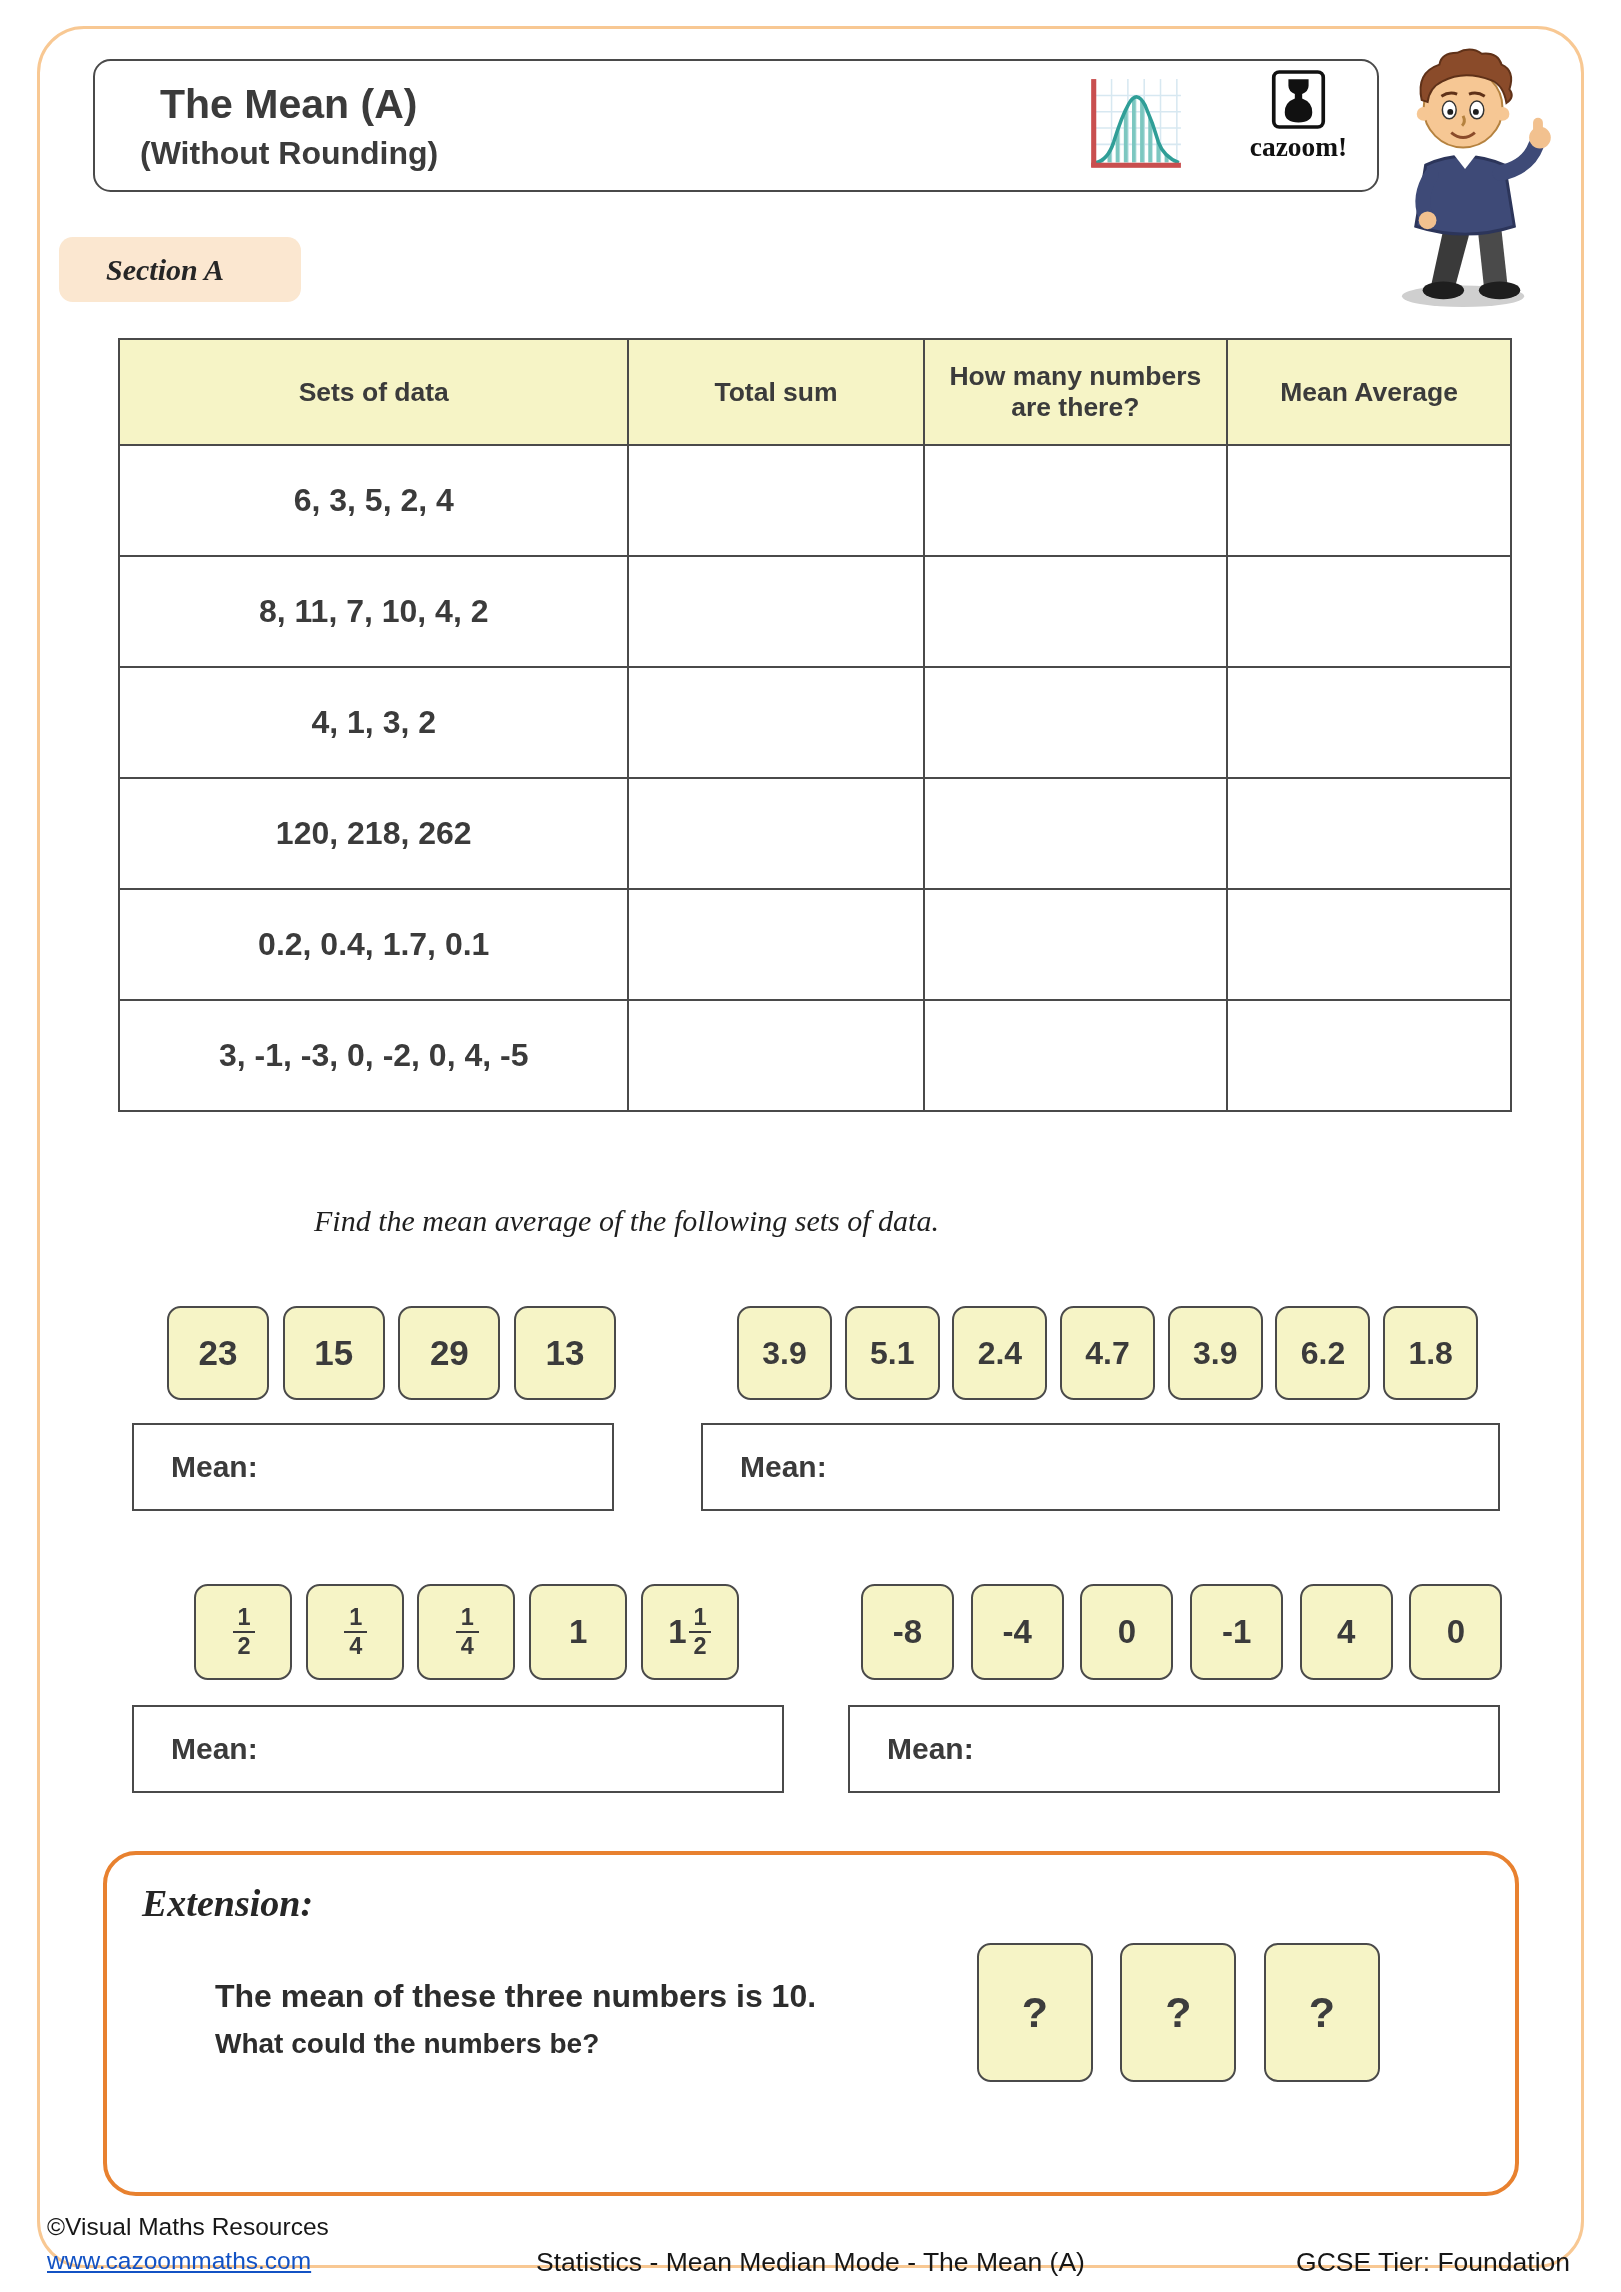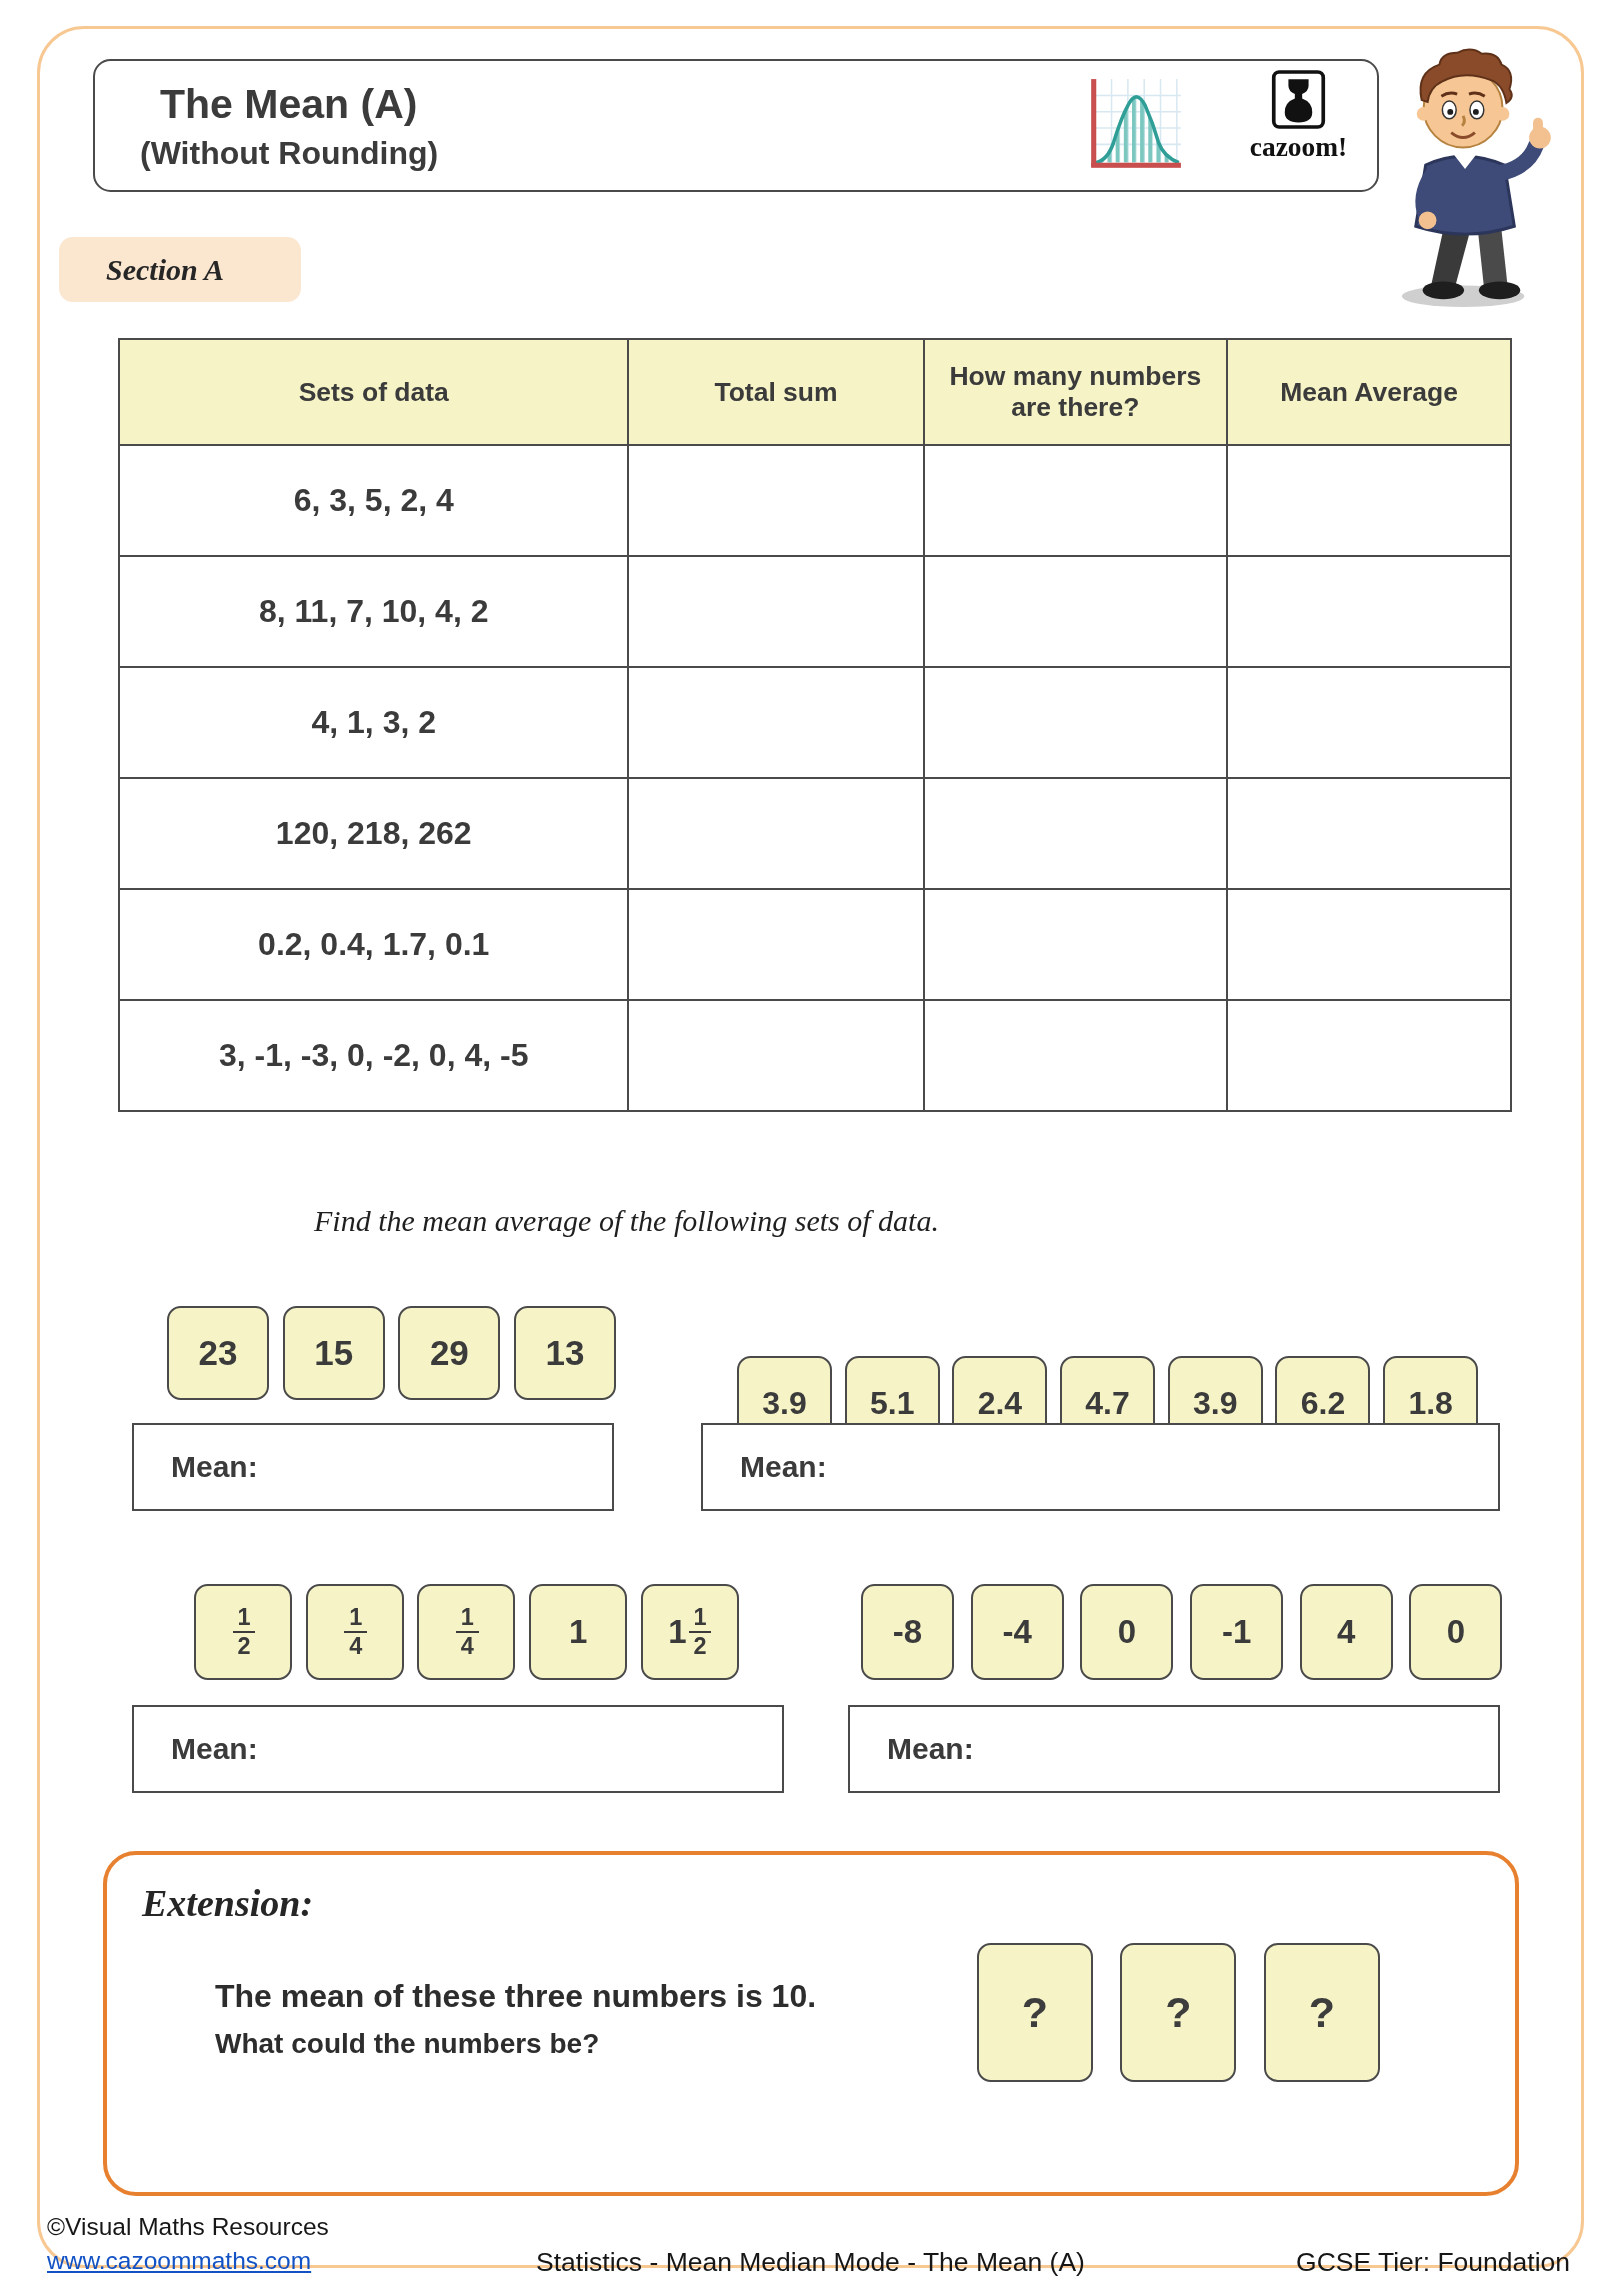--- a/index.html
+++ b/index.html
@@ -35,21 +35,21 @@
     text-align:center; vertical-align:middle; padding:0 11.8px; }
   .data-table tbody td { height:111px; background:#fff; }
   .set-cell { font-size:32px; font-weight:bold; text-align:center; color:#3b3b3b;margin-left:44px; }
 
   
   .card-row { position:absolute; display:flex; }
   .card { background:#F6F4C6; border:2px solid #4a4a4a; border-radius:13.7px;
     display:flex; align-items:center; justify-content:center; font-weight:bold; color:#3b3b3b; }
   #group1 { left:167px; top:1306px; gap:13.7px; }
   #group1 .card { width:102px; height:94px; font-size:35px; }
-  #group2 { left:737px; top:1356px; gap:12.7px; }
+  #group2 { left:737px; top:1306px; gap:12.7px; }
   #group2 .card { width:95px; height:94px; font-size:32px; }
   #group3 { left:194px; top:1584px; gap:13.7px; }
   #group3 .card { width:98px; height:96px; font-size:33px; }
   #group4 { left:861px; top:1584px; gap:16.7px; }
   #group4 .card { width:93px; height:96px; font-size:33px; }
 
   .frac { display:inline-flex; flex-direction:column; align-items:center; line-height:1.05; font-size:23.5px; margin-left:2px; }
   .frac .num { border-bottom:2.9px solid #3b3b3b; padding:0 4.9px 1px 4.9px; }
   .frac .den { padding-top:1px; }
   .whole { font-size:33px; }

